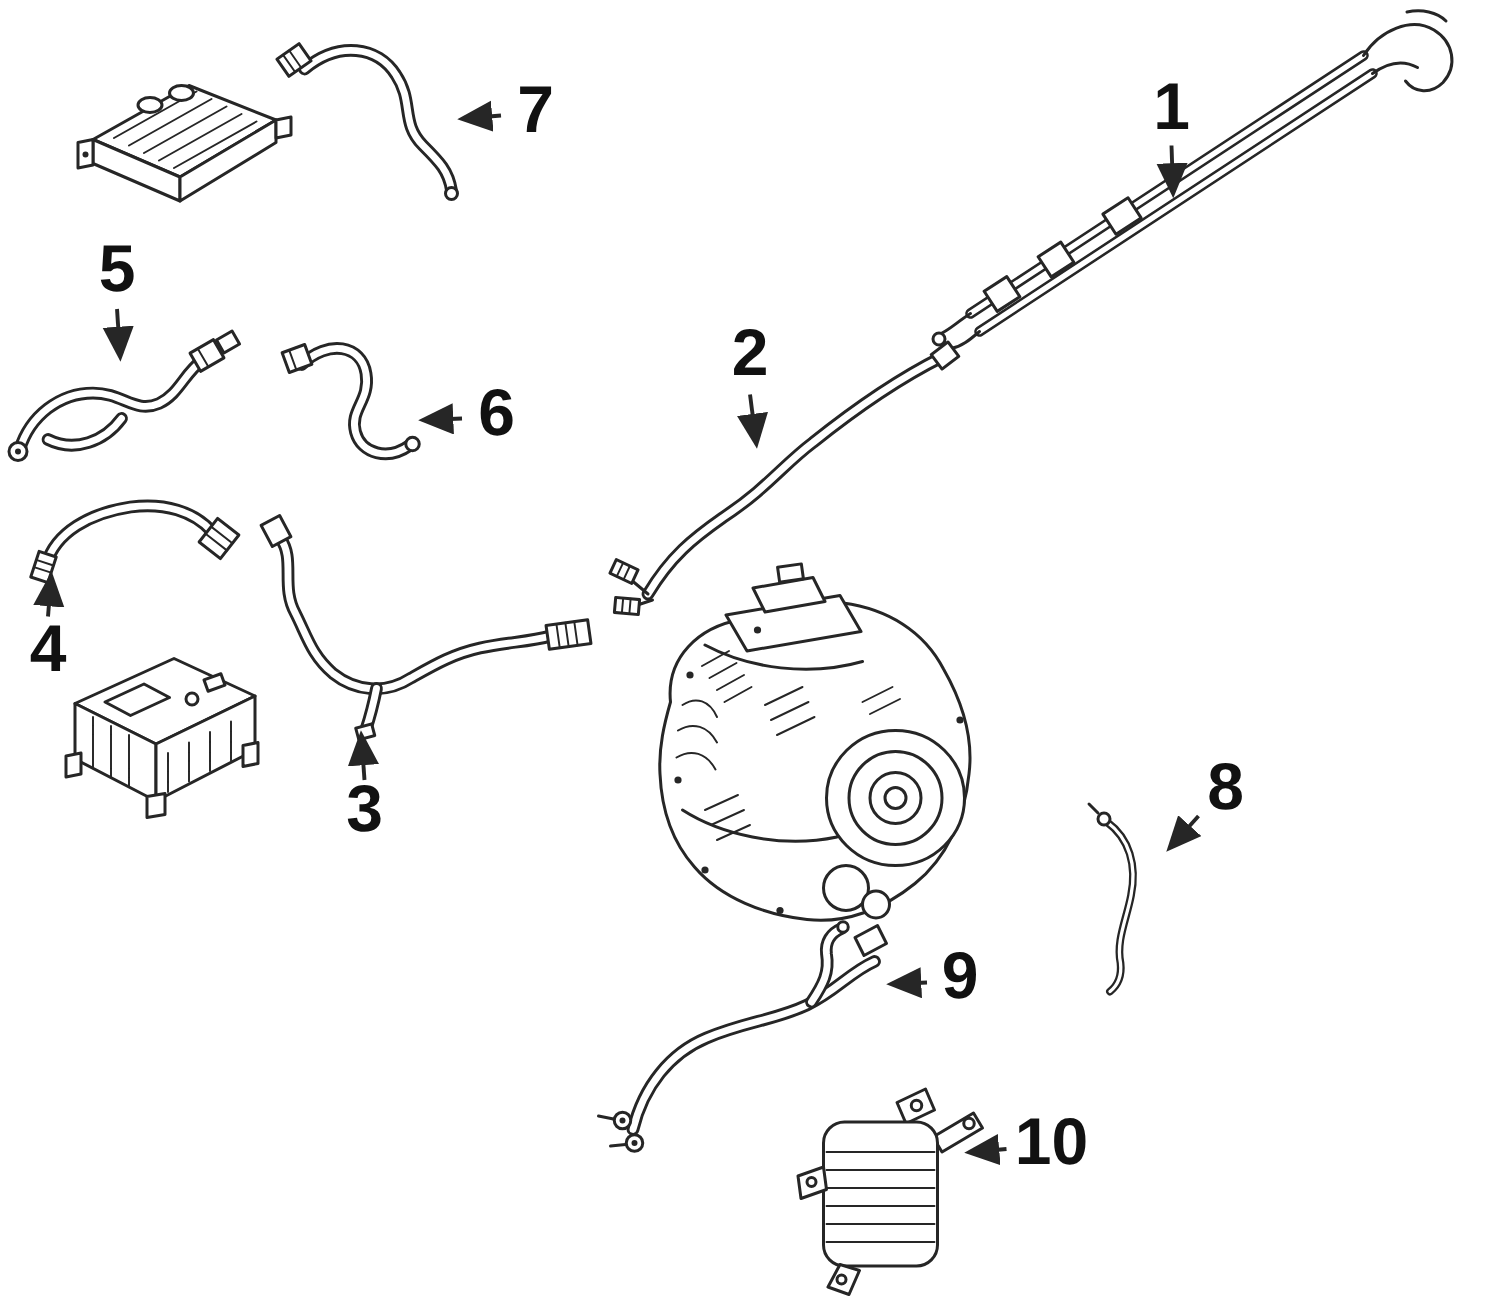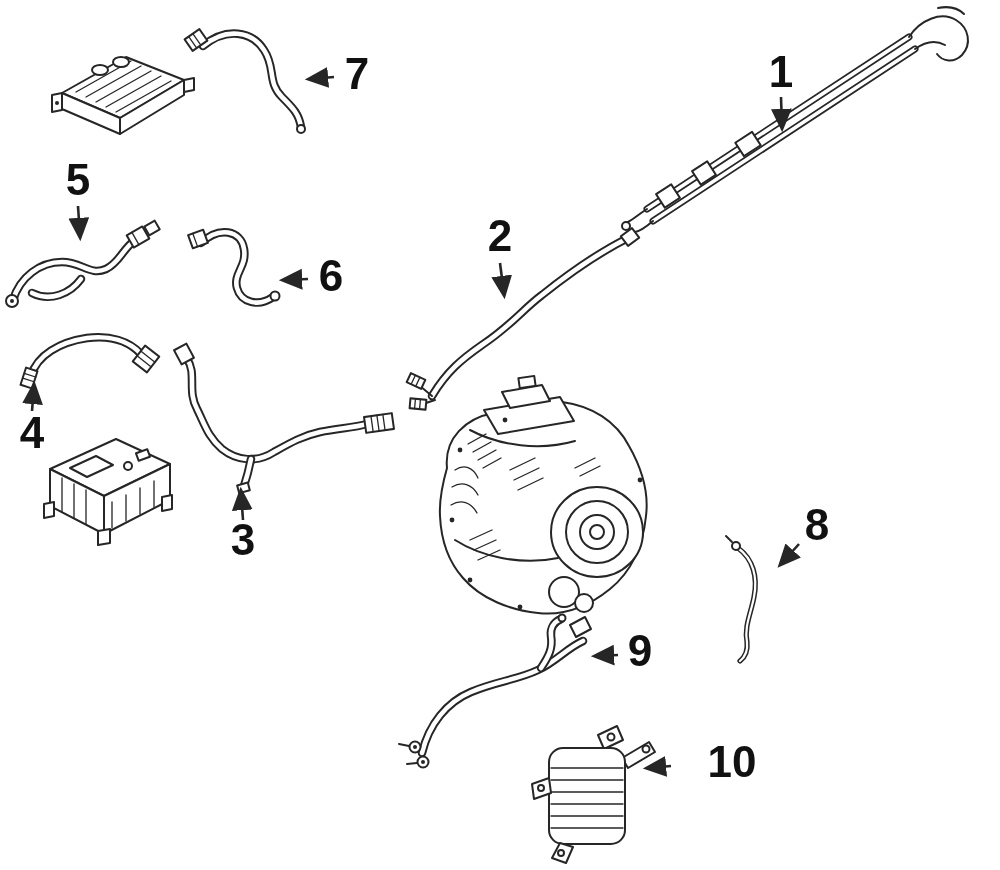--- a/index.html
+++ b/index.html
@@ -250,15 +250,15 @@
 
   <div class="callout" style="left:753px;top:50px">1</div>
   <div class="callout" style="left:472px;top:214px">2</div>
   <div class="callout" style="left:215px;top:518px">3</div>
   <div class="callout" style="left:4px;top:411px">4</div>
   <div class="callout" style="left:50px;top:158px">5</div>
   <div class="callout" style="left:303px;top:254px">6</div>
   <div class="callout" style="left:329px;top:52px">7</div>
   <div class="callout" style="left:789px;top:503px">8</div>
   <div class="callout" style="left:612px;top:629px">9</div>
-  <div class="callout" style="left:704px;top:740px">10</div>
+  <div class="callout" style="left:673px;top:740px">10</div>
 
 </div>
 
 </body></html>

